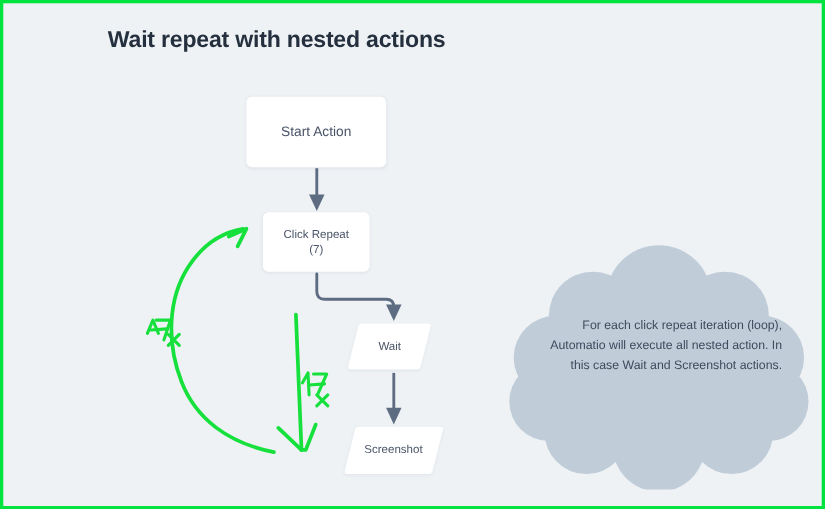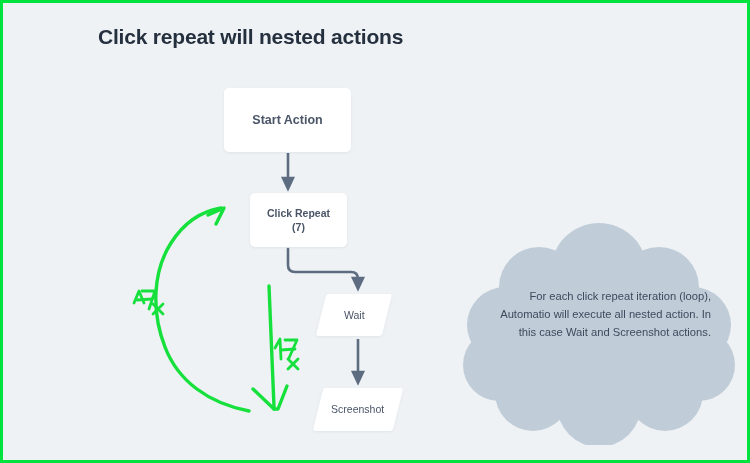--- a/index.html
+++ b/index.html
@@ -34,37 +34,36 @@
     position: absolute;
     background: #ffffff;
     color: #4a5568;
     display: flex;
     align-items: center;
     justify-content: center;
     text-align: center;
     line-height: 1.35;
     box-shadow: 0 1px 3px rgba(40,60,90,0.07);
   }
-  .node-rect { border-radius: 5px; font-weight: bold; }
+  .node-rect { border-radius: 5px; }
   .node-para {
     border-radius: 3px;
     transform: skewX(-14deg);
   }
   .node-para .node-label { transform: skewX(14deg); }
 
   #node-start {
     left: 221px; top: 85px;
     width: 127px; height: 64px;
     font-size: 12.5px;
   }
   #node-click-repeat {
     left: 236px; top: 190px;
     width: 97px; height: 54px;
     font-size: 10.5px;
-    margin-left: 11px;
   }
   #node-wait {
     left: 318px; top: 291px;
     width: 66px; height: 42px;
     font-size: 10.5px;
   }
   #node-screenshot {
     left: 315px; top: 385px;
     width: 80px; height: 43px;
     font-size: 10.5px;
@@ -101,21 +100,21 @@
   #connector-layer { z-index: 2; }
   #annotation-layer { z-index: 4; }
   .node, #cloud-callout { z-index: 3; }
   #page-title { z-index: 5; }
 </style>
 </head>
 <body>
 
 <div id="canvas">
 
-  <div id="page-title">Click repeat will nested actions</div>
+  <div id="page-title">Wait repeat with nested actions</div>
 
   <svg class="overlay" id="connector-layer" viewBox="0 0 750 463">
     <defs>
       <marker id="ah" markerWidth="7" markerHeight="7" refX="3.2" refY="3.3" orient="auto" markerUnits="strokeWidth">
         <path d="M0.4,0.6 L6.2,3.3 L0.4,6.0 Z" fill="#5d6c81"></path>
       </marker>
     </defs>
 
     <g>
       <line x1="285" y1="150" x2="285" y2="181" stroke="#5d6c81" stroke-width="2.6" marker-end="url(#ah)"></line>

